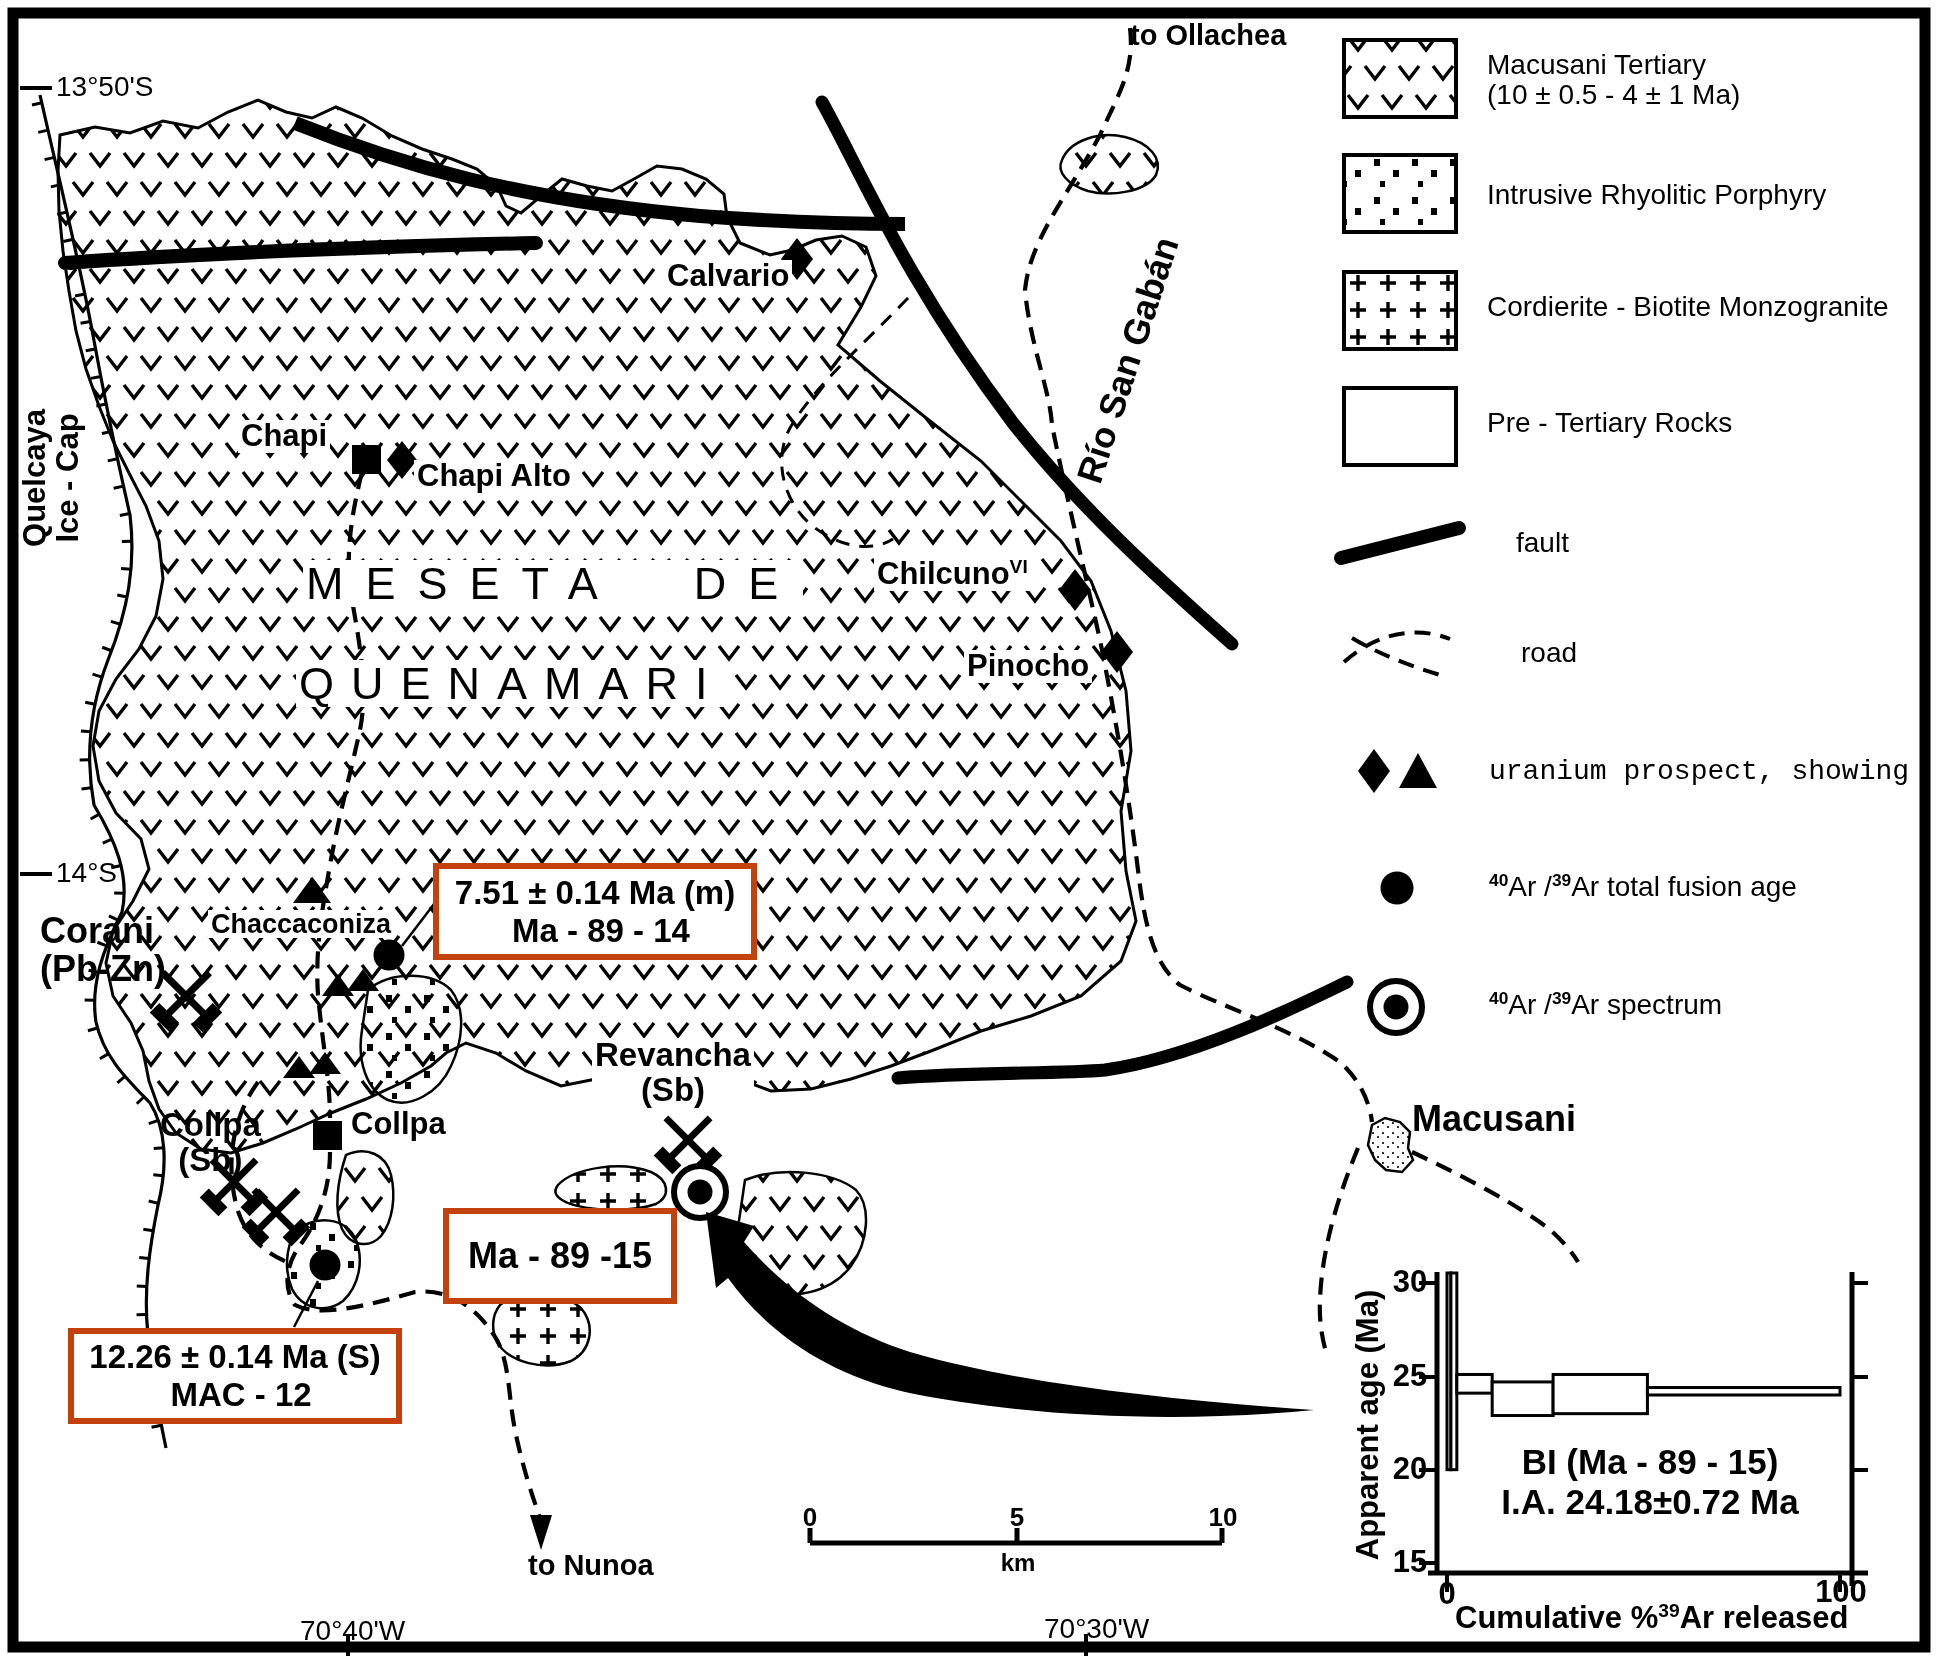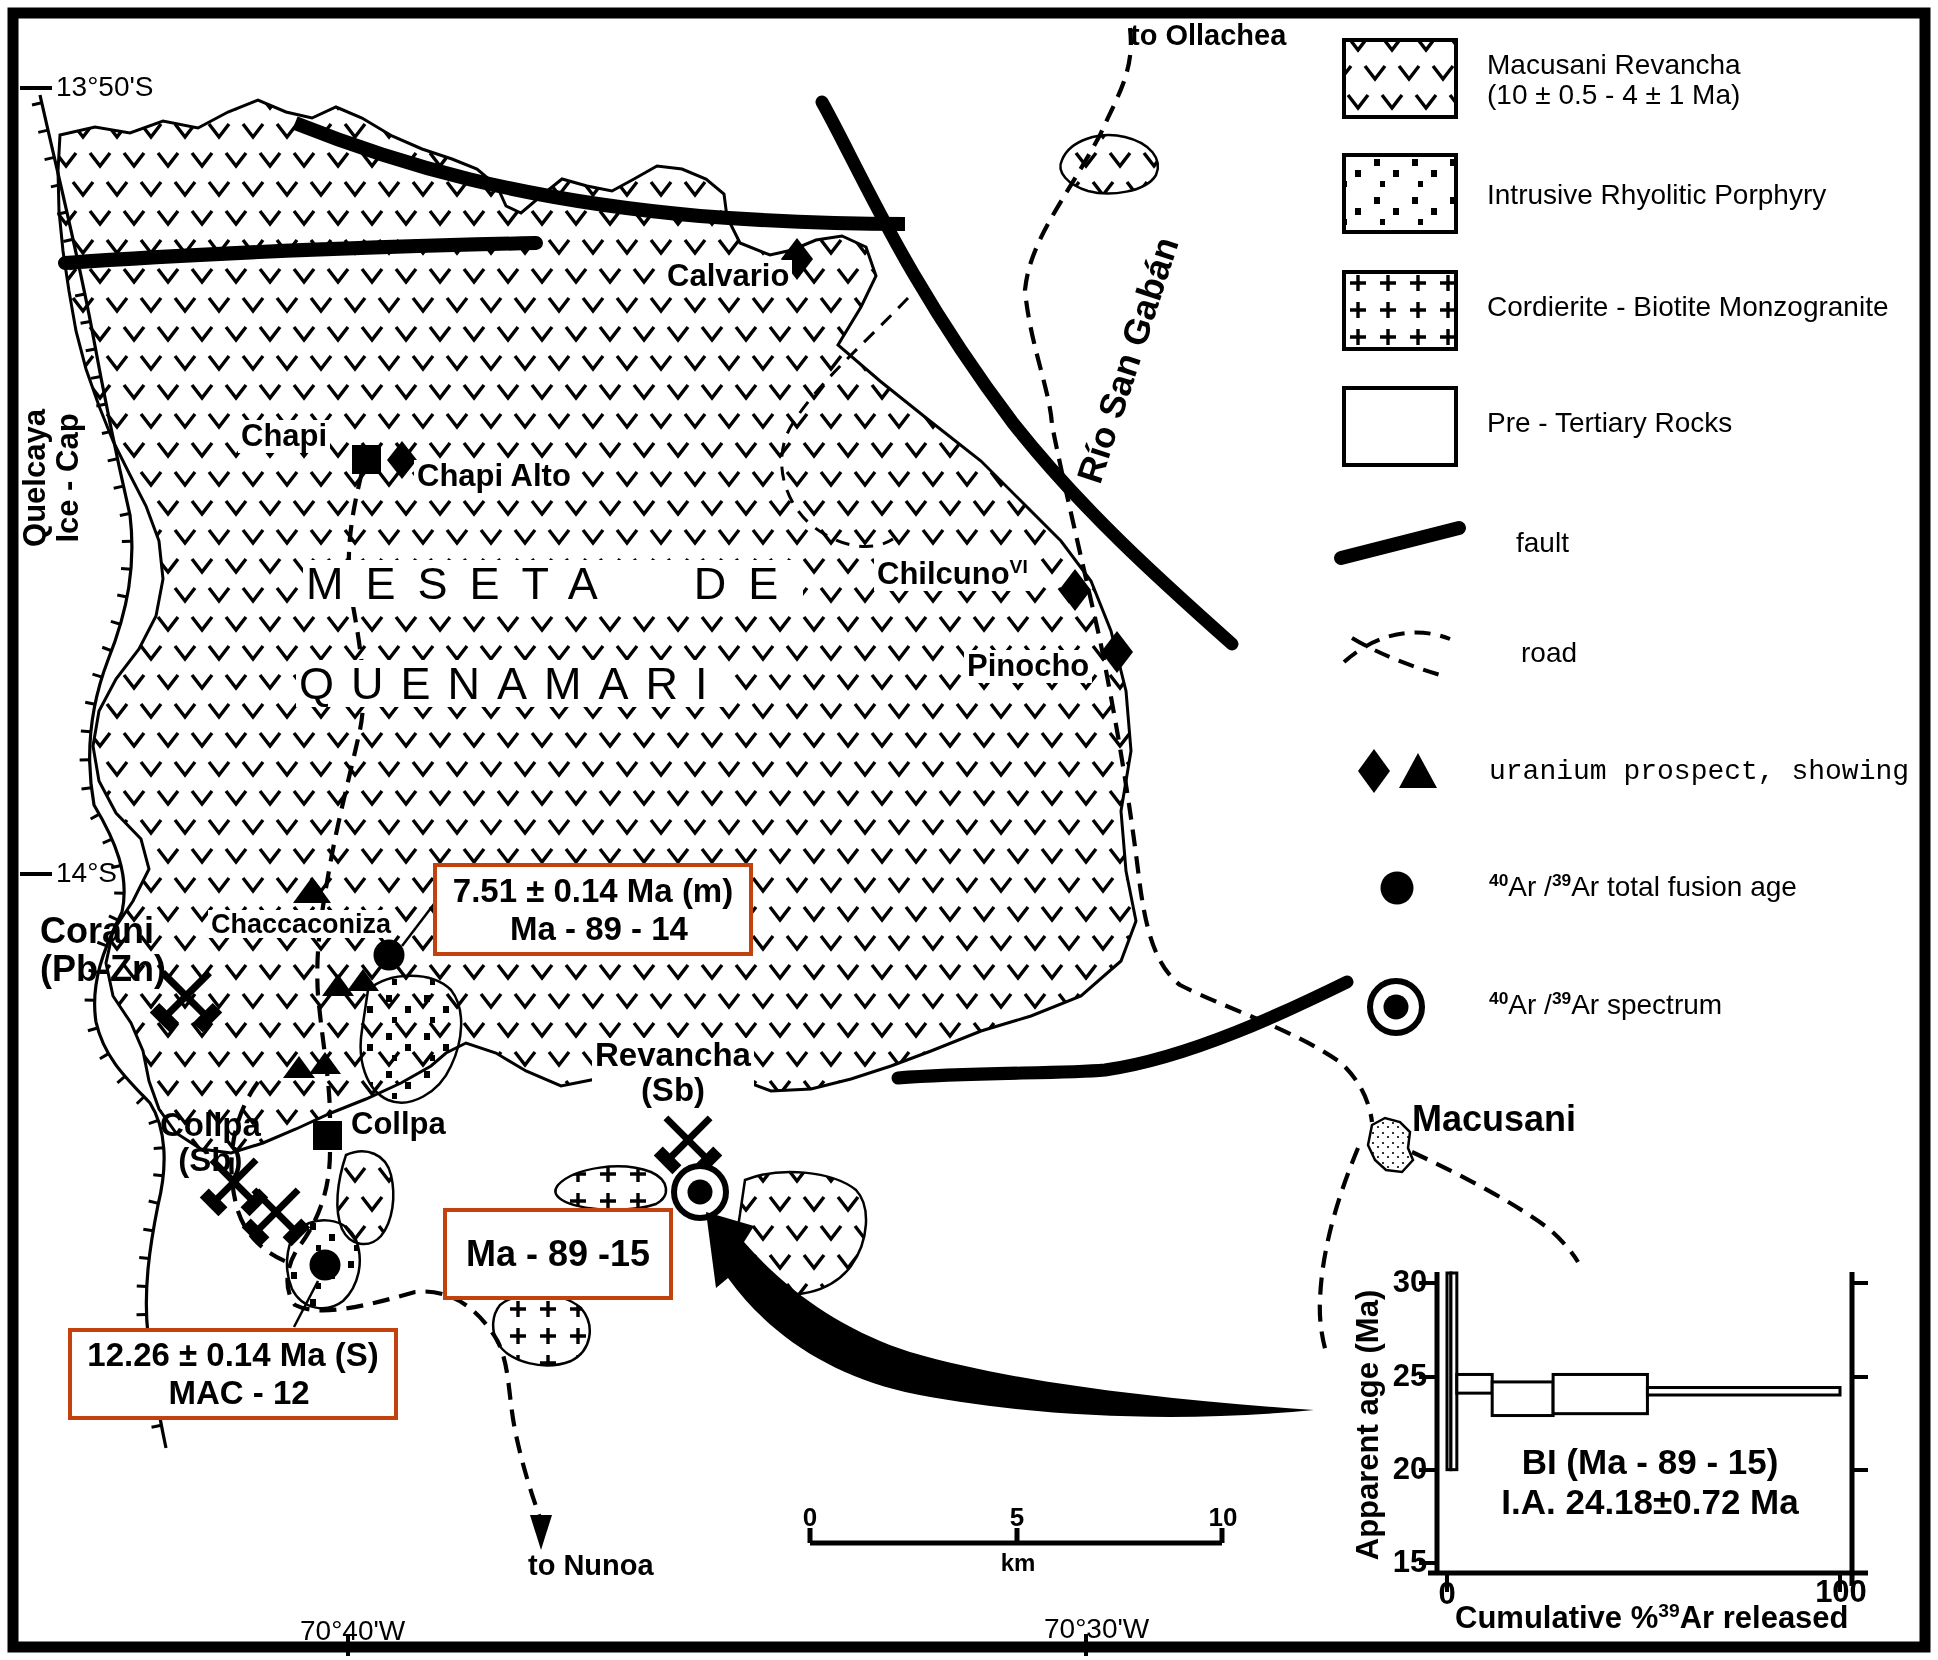--- a/index.html
+++ b/index.html
@@ -6,21 +6,21 @@
   #canvas{position:relative;width:1938px;height:1660px;background:#ffffff;overflow:hidden;
           font-family:"Liberation Sans", sans-serif;color:#000;}
   #mapsvg{position:absolute;left:0;top:0;}
   .lbl{position:absolute;white-space:nowrap;line-height:1.05;}
   .halo{background:#ffffff;padding:0 3px;}
   .bold{font-weight:bold;}
   .place{font-size:31px;font-weight:bold;}
   .coord{font-size:28px;font-weight:normal;}
   .legtxt{font-size:28px;font-weight:normal;}
   .suptx{font-size:0.62em;font-weight:bold;position:relative;top:-0.55em;}
-  .agebox{position:absolute;background:#fff;border:4px solid #c2410c;text-align:center;
+  .agebox{position:absolute;background:#fff;border:6px solid #c2410c;text-align:center;
           display:flex;flex-direction:column;justify-content:center;}
   .agebox .l1{font-size:33px;font-weight:bold;}
   .agebox .l2{font-size:33px;font-weight:bold;padding-left:12px;}
   .rot{transform-origin:center center;}
   .ctr{text-align:center;}
 </style>
 </head>
 <body>
 
 <div id="canvas">
@@ -306,21 +306,21 @@
 <div class="agebox" style="left:68px;top:1328px;width:322px;height:84px;">
   <div class="l1">12.26 ± 0.14 Ma (S)</div>
   <div class="l2">MAC - 12</div>
 </div>
 
 <div class="lbl bold ctr" style="left:798px;top:1504px;width:24px;font-size:26px;">0</div>
 <div class="lbl bold ctr" style="left:1005px;top:1504px;width:24px;font-size:26px;">5</div>
 <div class="lbl bold ctr" style="left:1203px;top:1504px;width:40px;font-size:26px;">10</div>
 <div class="lbl bold ctr" style="left:998px;top:1550px;width:40px;font-size:24px;">km</div>
 
-<div class="lbl legtxt" style="left:1487px;top:50px;">Macusani Revancha</div>
+<div class="lbl legtxt" style="left:1487px;top:50px;">Macusani Tertiary</div>
 <div class="lbl legtxt" style="left:1487px;top:80px;">(10 ± 0.5 - 4 ± 1 Ma)</div>
 <div class="lbl legtxt" style="left:1487px;top:180px;">Intrusive Rhyolitic Porphyry</div>
 <div class="lbl legtxt" style="left:1487px;top:292px;">Cordierite - Biotite Monzogranite</div>
 <div class="lbl legtxt" style="left:1487px;top:408px;">Pre - Tertiary Rocks</div>
 <div class="lbl legtxt" style="left:1516px;top:528px;">fault</div>
 <div class="lbl legtxt" style="left:1521px;top:638px;">road</div>
 <div class="lbl legtxt" style="left:1489px;top:757px;font-family:Liberation Mono, monospace;">uranium prospect, showing</div>
 <div class="lbl legtxt" style="left:1489px;top:872px;"><span class="suptx">40</span><span>Ar /</span><span class="suptx">39</span><span>Ar  total  fusion  age</span></div>
 <div class="lbl legtxt" style="left:1489px;top:990px;"><span class="suptx">40</span><span>Ar /</span><span class="suptx">39</span><span>Ar  spectrum</span></div>
 

